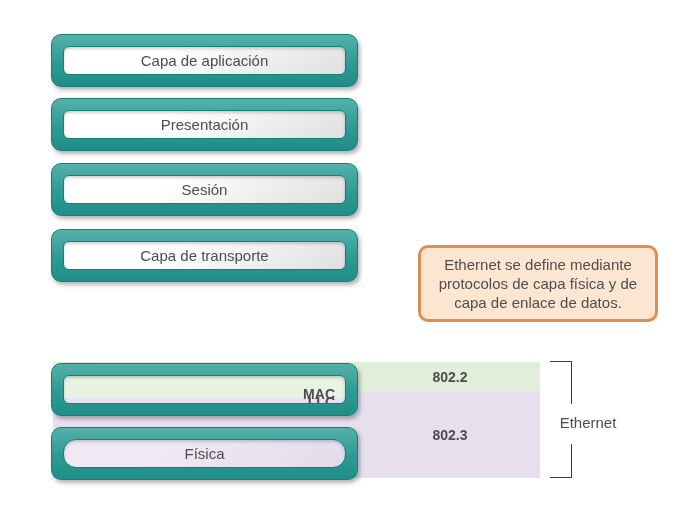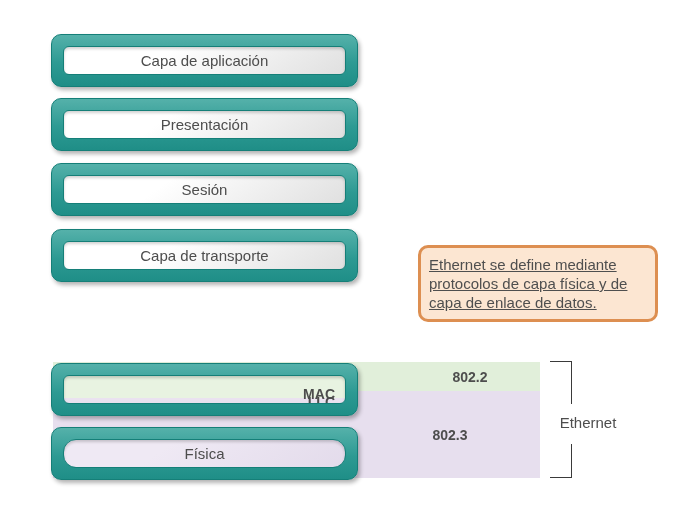--- a/index.html
+++ b/index.html
@@ -20,21 +20,21 @@
   
   .band { position: absolute; left: 53px; width: 487px; }
   .band-green  { top: 362px; height: 29px; background: #e1efda; }
   .band-purple { top: 391px; height: 87px; background: #e7dfee; }
   .band-label {
     position: absolute;
     left: 360px; width: 180px;
     display: flex; align-items: center; justify-content: center;
     font-size: 14px; font-weight: bold; color: #4d4d4d;
   }
-  .band-label.g { top: 362px; height: 29px; padding-left: 20px; }
+  .band-label.g { top: 362px; height: 29px; }
   .band-label.p { top: 391px; height: 87px; }
 
   
   .layer {
     position: absolute;
     left: 51px;
     width: 307px;
     height: 53px;
     box-sizing: border-box;
     border: 1px solid #157f78;
@@ -80,25 +80,24 @@
     left: 418px; top: 245px;
     width: 240px; height: 77px;
     box-sizing: border-box;
     background: #fce6d2;
     border: 3px solid #dd8f51;
     border-radius: 10px;
     display: flex; align-items: center; justify-content: center;
   }
   .callout-text {
     width: 218px;
-    text-align: left;
+    text-align: center;
     font-size: 15px;
     line-height: 19px;
     color: #4f4f4f;
-    text-decoration: underline;
   }
 
   
   .bracket-line { position: absolute; background: #3a3a3a; }
   .bk-tick-top    { left: 550px; top: 361px; width: 22px; height: 1px; }
   .bk-vert-top    { left: 571px; top: 361px; width: 1px;  height: 43px; }
   .bk-vert-bottom { left: 571px; top: 444px; width: 1px;  height: 34px; }
   .bk-tick-bottom { left: 550px; top: 477px; width: 22px; height: 1px; }
   .bracket-label {
     position: absolute;

